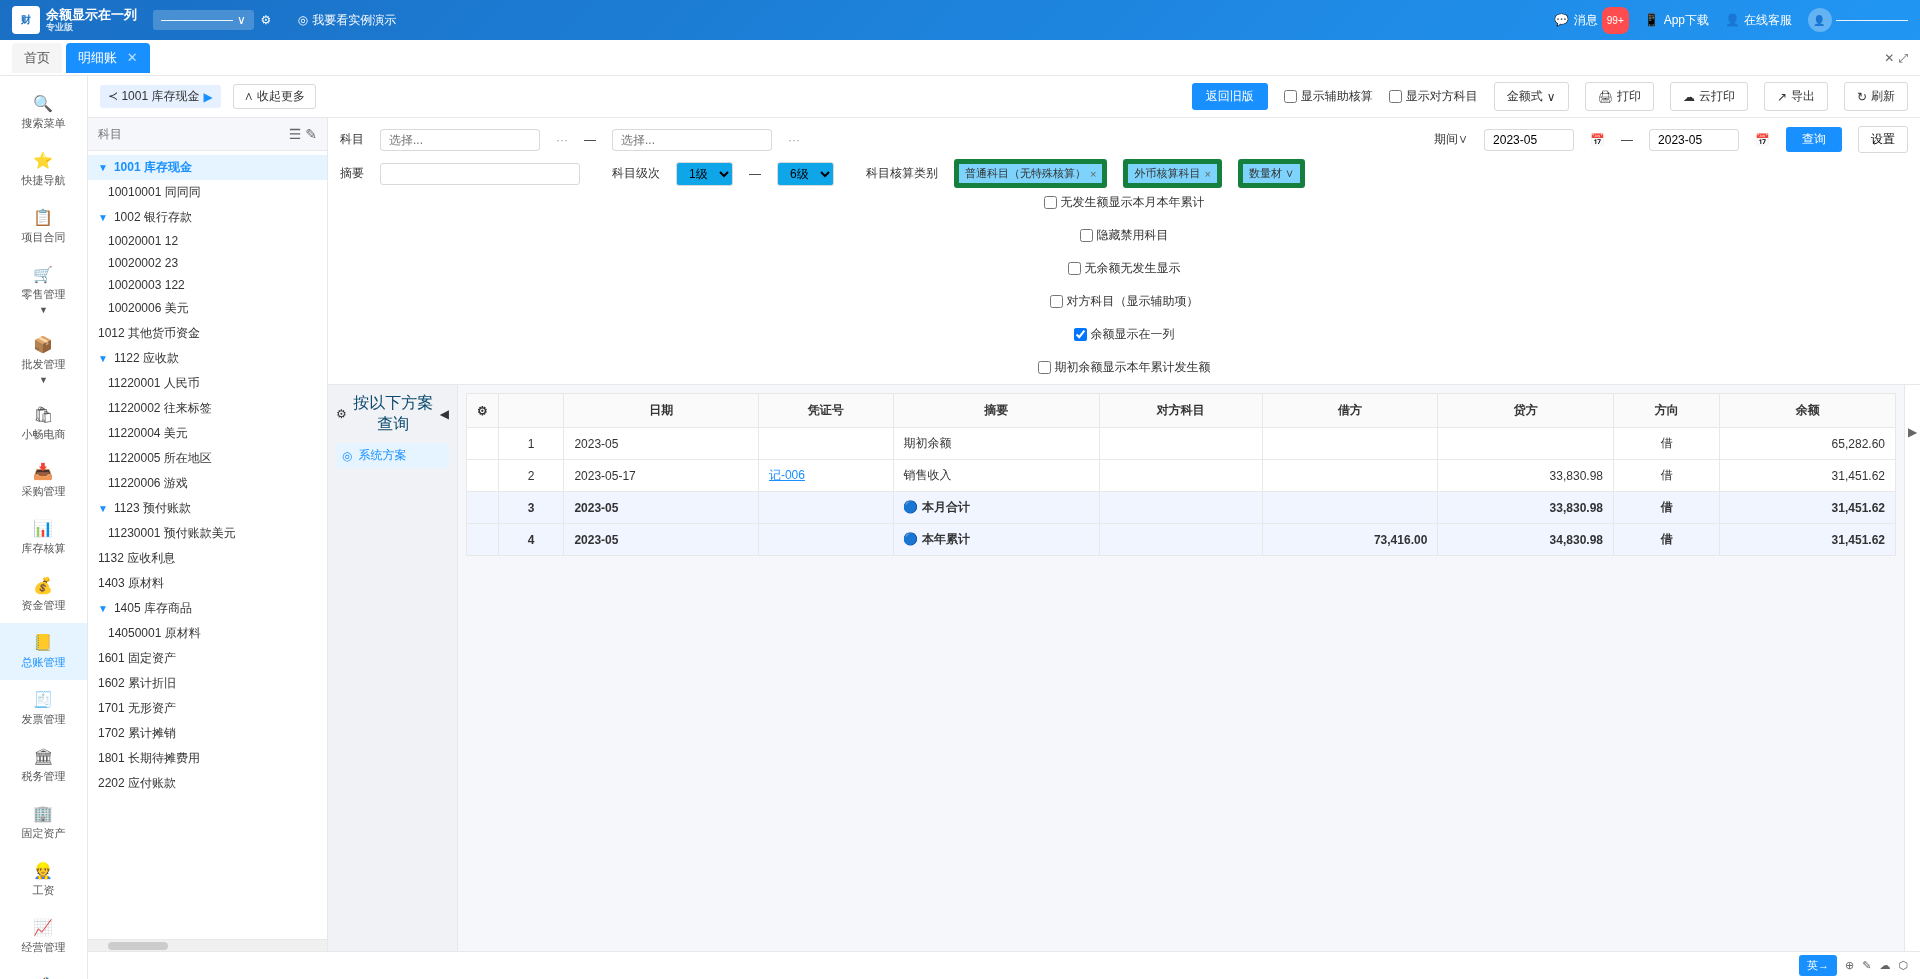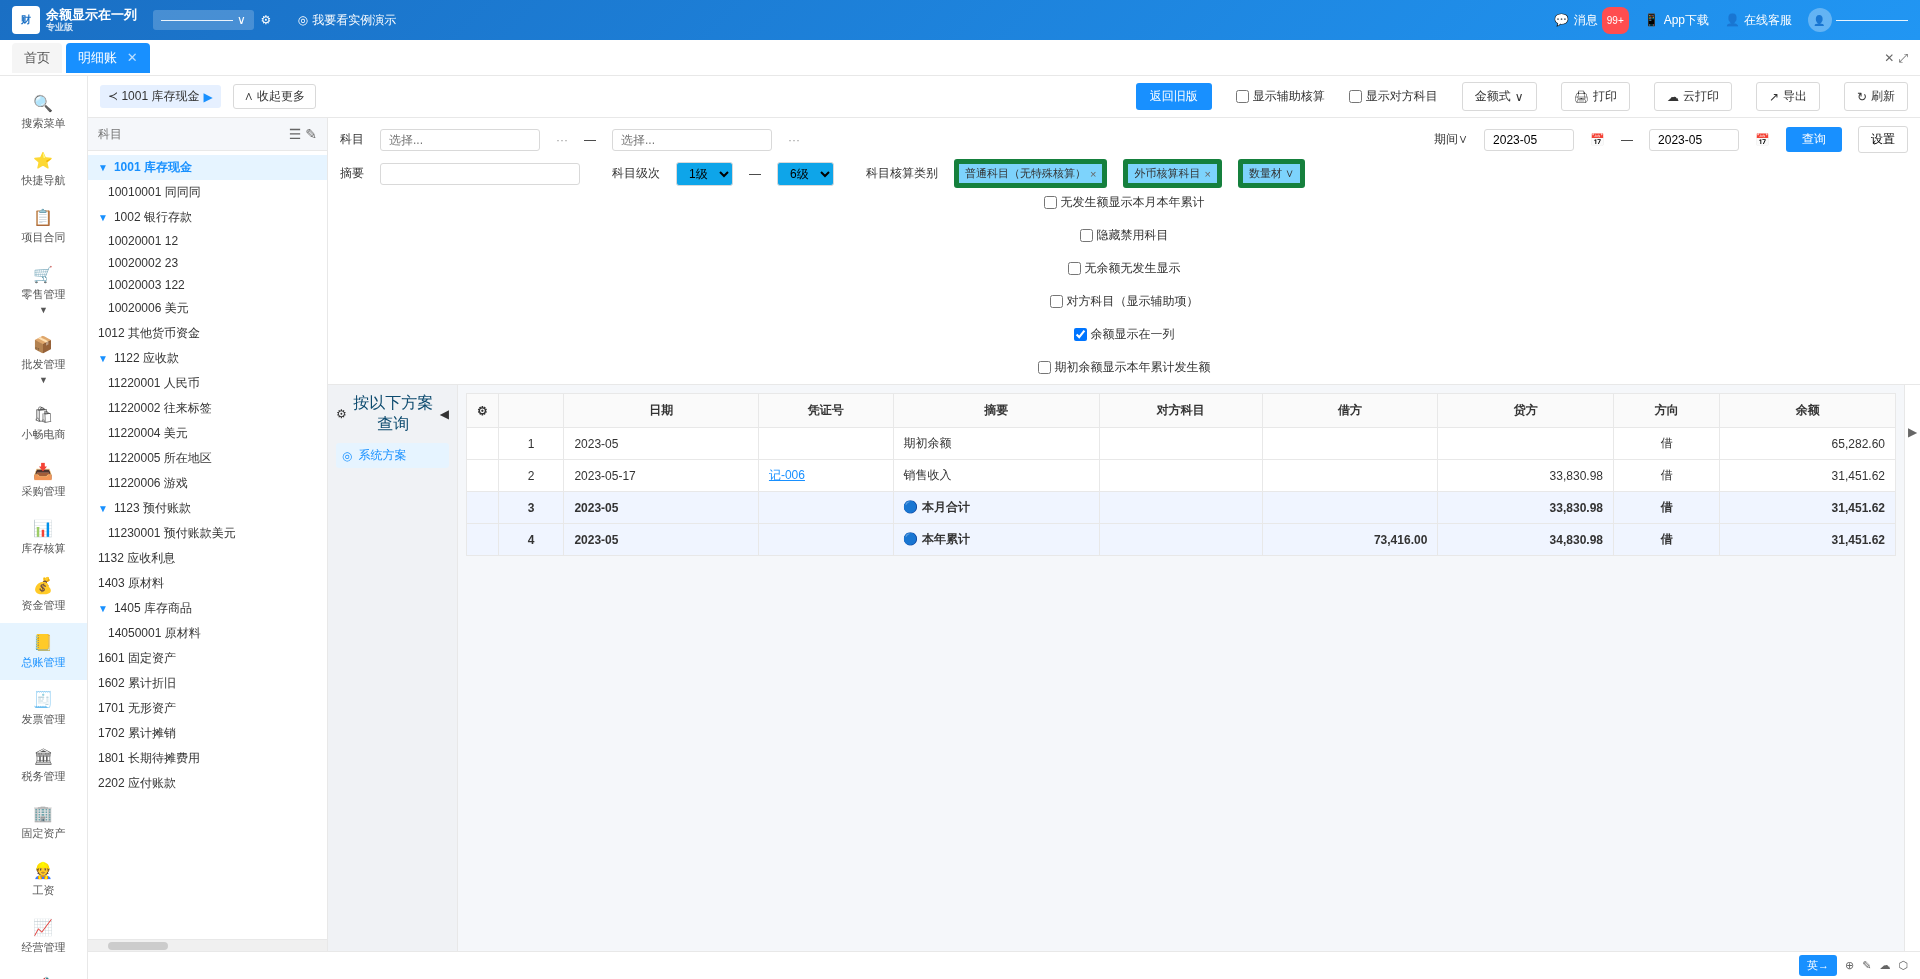--- a/index.html
+++ b/index.html
@@ -256,21 +256,21 @@
     <div class="filter-top">
       <div class="breadcrumb-nav">
         <div class="breadcrumb-item">
           <span>≺ 1001 库存现金</span>
           <span style="color:#1890ff;">▶</span>
         </div>
       </div>
       <div class="expand-btn">
         <span>∧ 收起更多</span>
       </div>
-      <div style="margin-left:auto; display:flex; align-items:center; gap:24px;">
+      <div style="margin-left:auto; display:flex; align-items:center; gap:16px;">
         <button class="btn-primary">返回旧版</button>
         <label class="checkbox-item">
           <input type="checkbox" style="">
           <span>显示辅助核算</span>
         </label>
         <label class="checkbox-item">
           <input type="checkbox" style="">
           <span>显示对方科目</span>
         </label>
         <button class="btn-default">

